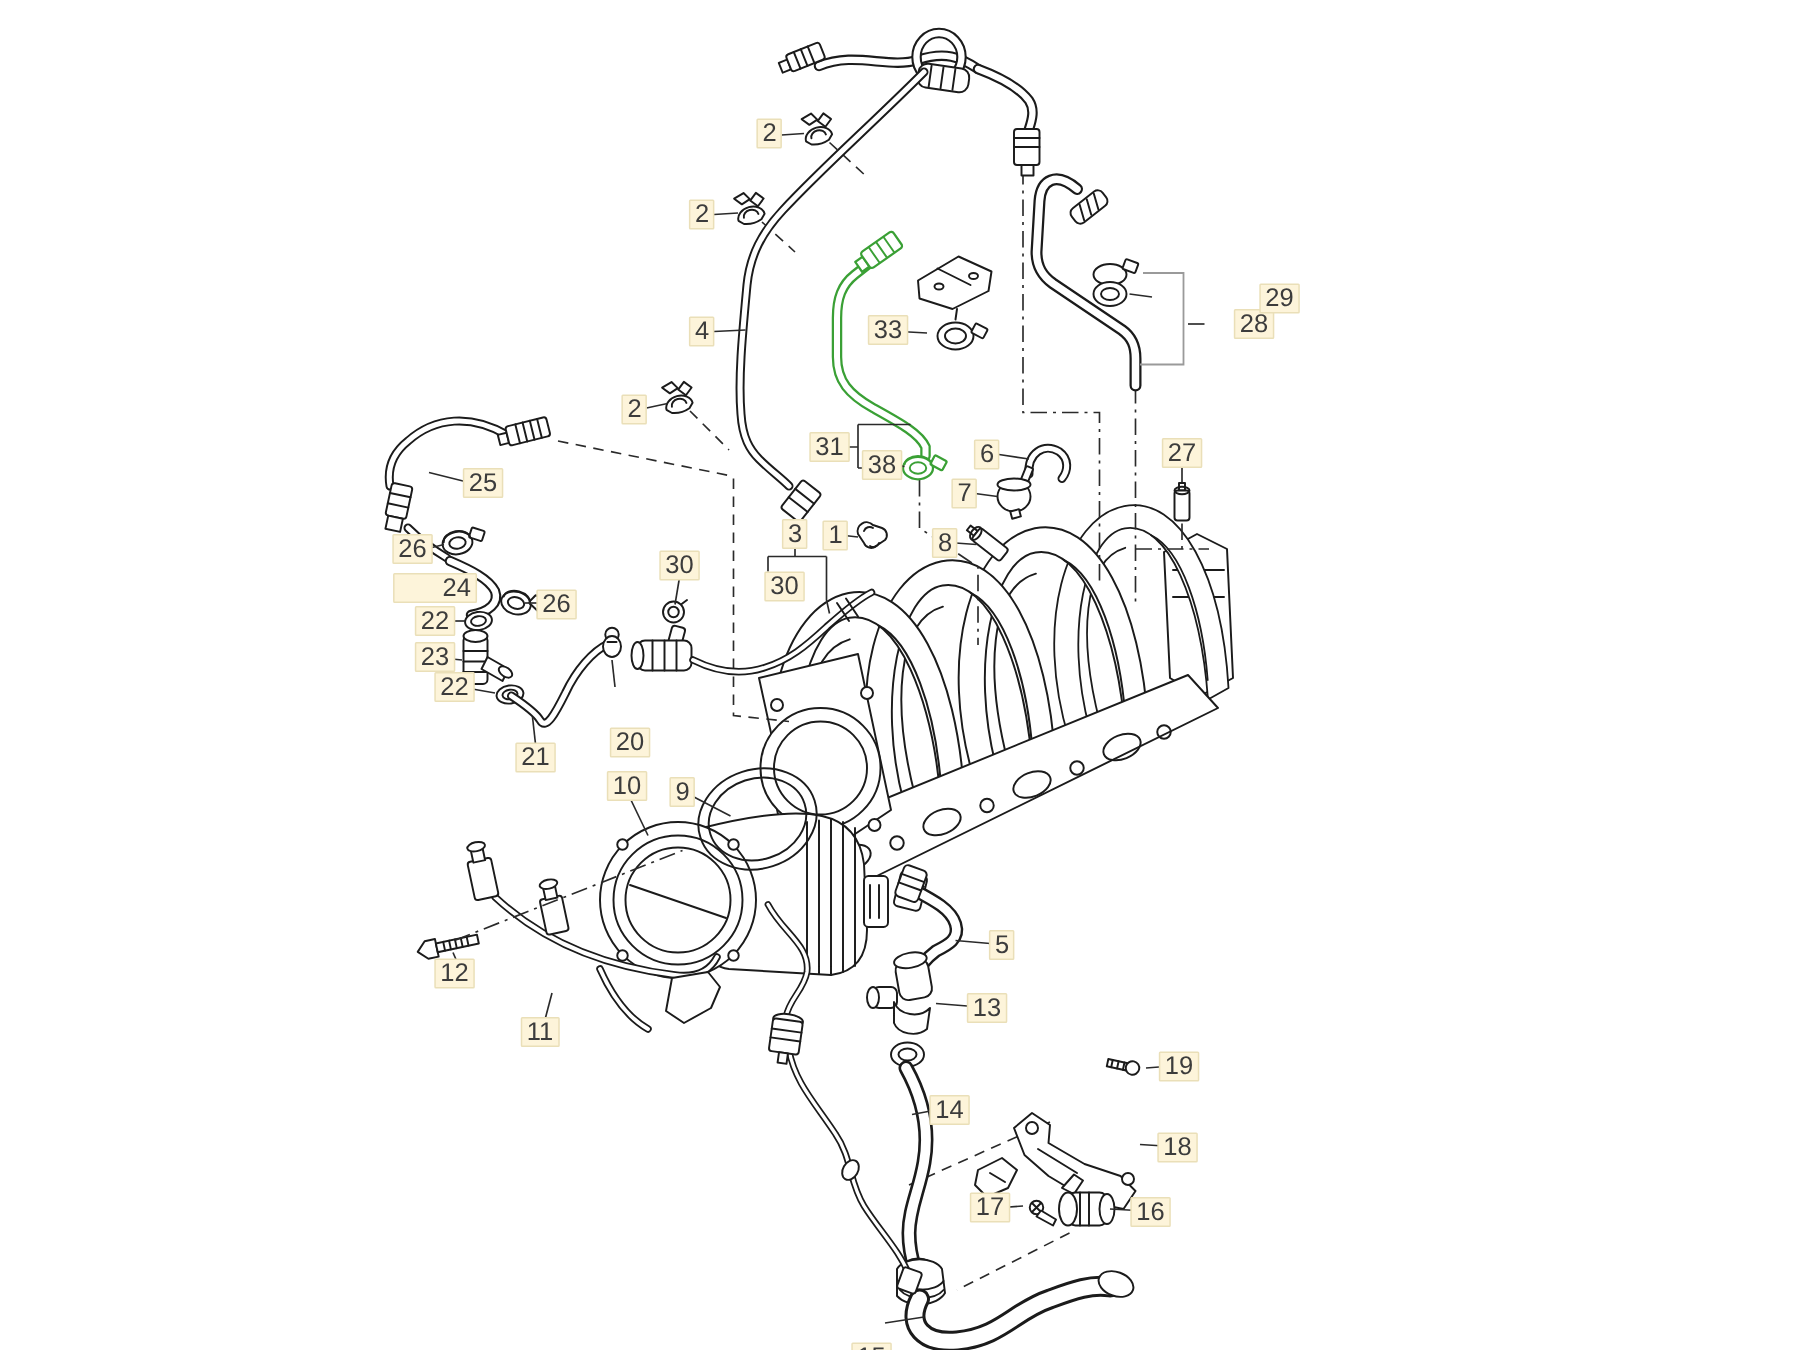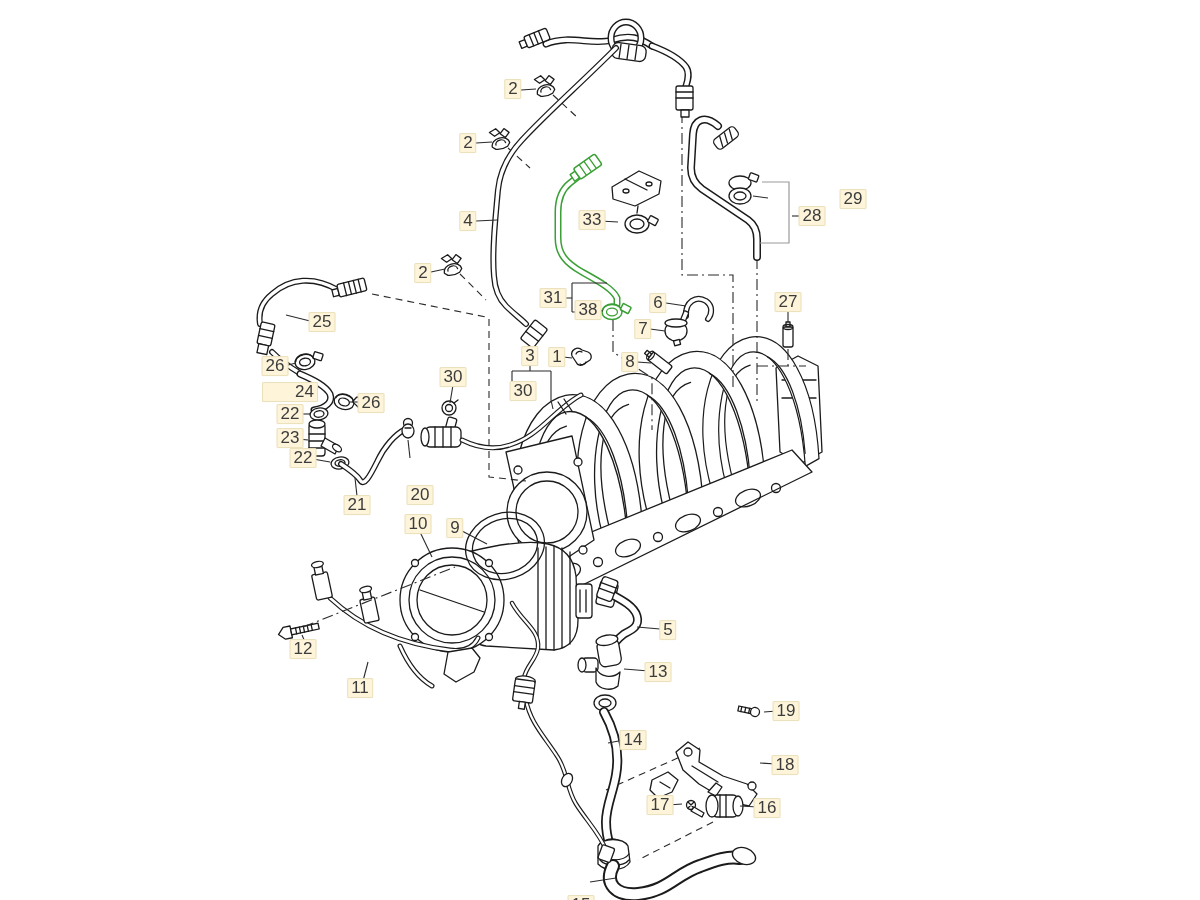--- a/index.html
+++ b/index.html
@@ -490,21 +490,21 @@
       <div class="callout" style="left: 420px; top: 467px; margin-top: 28px;">20</div>
       <div class="callout" style="left: 357px; top: 505px; text-align: center;">21</div>
       <div class="callout" style="left: 290px; top: 414px;">22</div>
       <div class="callout" style="left: 303px; top: 458px;">22</div>
       <div class="callout" style="left: 290px; top: 438px;">23</div>
       <div class="callout" style="left: 290px; top: 392px; padding-left: 32px;">24</div>
       <div class="callout" style="left: 322px; top: 322px;">25</div>
       <div class="callout" style="left: 275px; top: 366px;">26</div>
       <div class="callout" style="left: 371px; top: 403px;">26</div>
       <div class="callout" style="left: 788px; top: 302px;">27</div>
-      <div class="callout" style="left: 812px; top: 216px;">28</div>
+      <div class="callout" style="left: 836px; top: 216px;">28</div>
       <div class="callout" style="left: 821px; top: 199px; margin-left: 32px;">29</div>
       <div class="callout" style="left: 453px; top: 377px;">30</div>
       <div class="callout" style="left: 523px; top: 391px;">30</div>
       <div class="callout" style="left: 553px; top: 298px;">31</div>
       <div class="callout" style="left: 588px; top: 310px;">38</div>
       <div class="callout" style="left: 592px; top: 220px;">33</div>
     </div>
 </div>
 
 </body></html>

